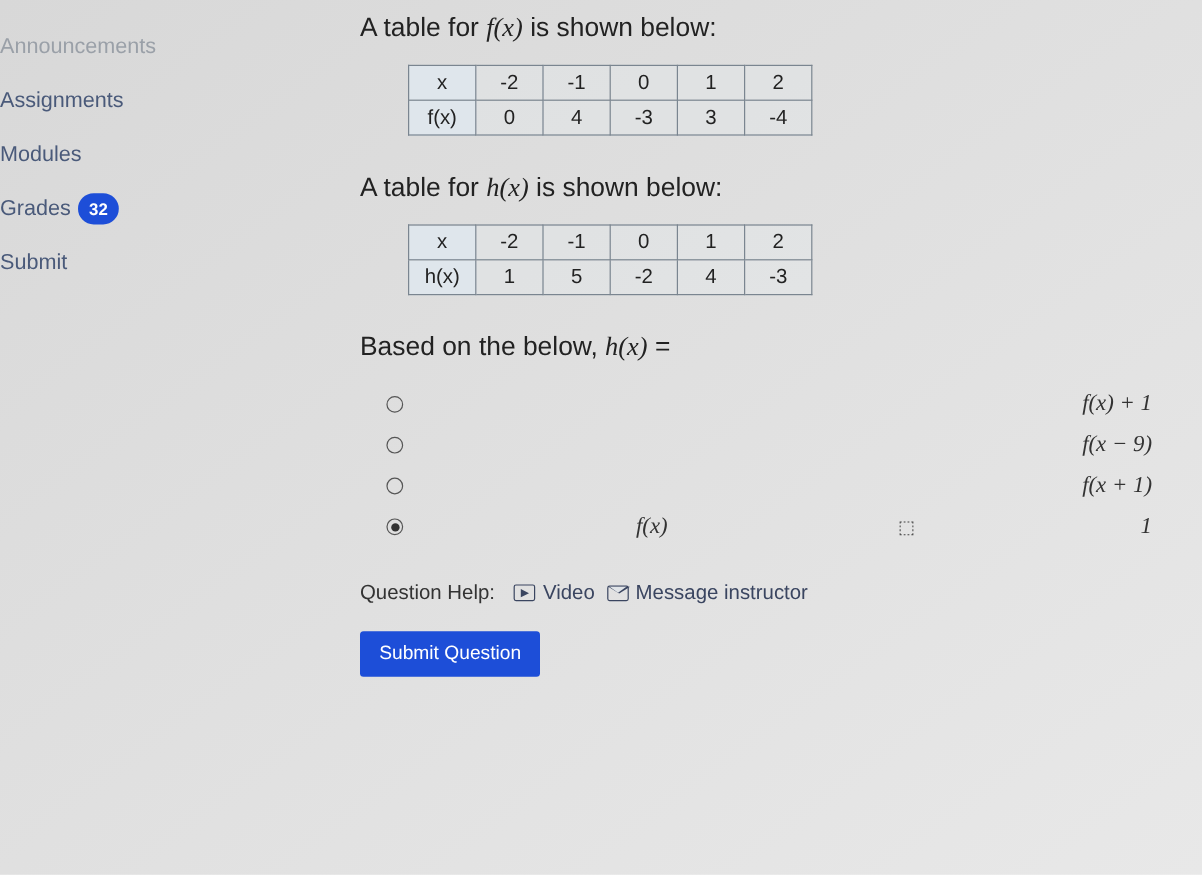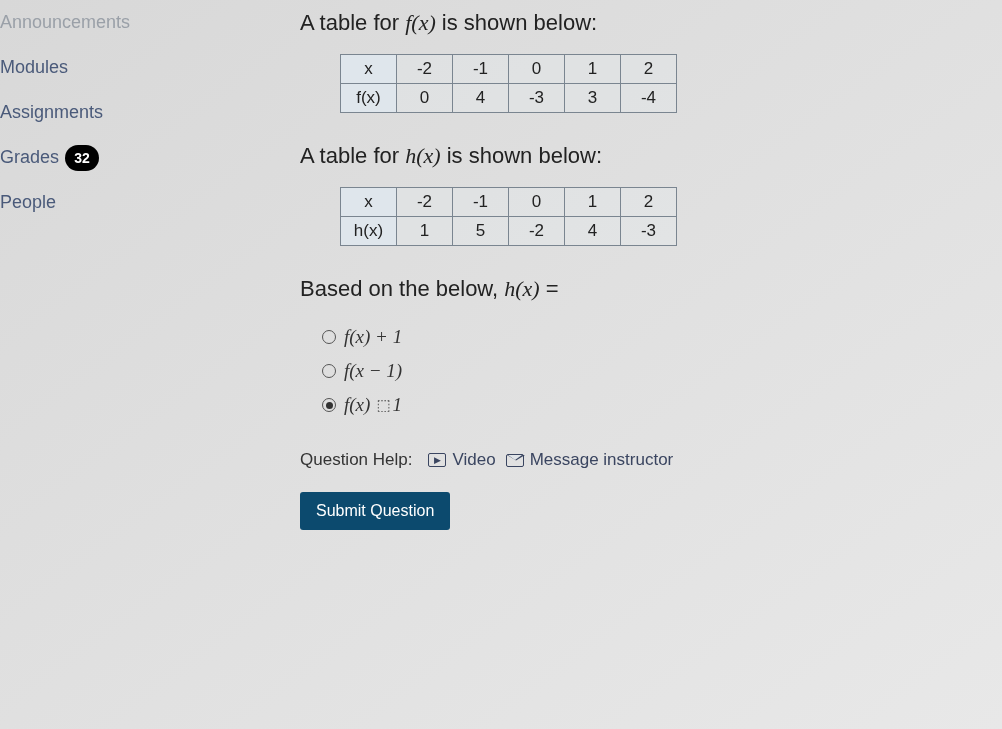--- a/index.html
+++ b/index.html
@@ -8,34 +8,34 @@
     background: linear-gradient(to bottom right, #d8d8d8, #e8e8e8);
     width: 1002px;
     height: 729px;
     overflow: hidden;
     position: relative;
     color: #222;
   }
   .sidebar {
     position: absolute;
     left: 0;
-    top: 0;
+    top: 16px;
     width: 160px;
     padding-top: 0;
   }
   .nav-item {
     padding: 12px 6px 12px 0;
     font-size: 18px;
     color: #4a5a7a;
     cursor: pointer;
   }
   .nav-item.faded { color: #9aa0a8; }
   .nav-row { display:flex; align-items:center; gap:0; }
   .badge {
-    background: #000000;
+    background: #1d4ed8;
     color: #fff;
     border-radius: 14px;
     min-width: 34px;
     height: 26px;
     display: inline-flex;
     align-items: center;
     justify-content: center;
     font-size: 14px;
     font-weight: 600;
     padding: 0 8px;
@@ -72,20 +72,21 @@
   .options { margin: 8px 0 20px 22px; }
   .opt {
     display: flex;
     align-items: center;
     gap: 8px;
     font-size: 19px;
     font-family: "Times New Roman", serif;
     color: #333;
     padding: 6px 0;
     cursor: pointer;
+    justify-content: space-between;
   }
   .radio {
     width: 14px; height: 14px;
     border: 1.5px solid #555;
     border-radius: 50%;
     display: inline-flex;
     align-items: center;
     justify-content: center;
     flex-shrink: 0;
   }
@@ -146,41 +147,41 @@
   .icon-env::after{
     content:"";
     position:absolute;
     left:1.5px; top:0;
     border-left: 7.5px solid transparent;
     border-right: 7.5px solid transparent;
     border-top: 5.5px solid #e0e4e8;
   }
   .submit-btn {
     margin-top: 22px;
-    background: #0c4a6e;
+    background: #1d4ed8;
     color: #fff;
     border: none;
     padding: 10px 16px;
     font-size: 16px;
     border-radius: 3px;
     cursor: pointer;
   }
 </style>
 </head>
 <body>
 
 <div class="sidebar">
   <div class="nav-item faded">Announcements</div>
+  <div class="nav-item">Assignments</div>
   <div class="nav-item">Modules</div>
-  <div class="nav-item">Assignments</div>
   <div class="nav-row">
     <div class="nav-item">Grades</div>
     <span class="badge">32</span>
   </div>
-  <div class="nav-item">People</div>
+  <div class="nav-item">Submit</div>
 </div>
 
 <div class="content">
 
   <div class="prompt">
     <span>A table for </span><span class="math-i">f(x)</span><span> is shown below:</span>
   </div>
 
   <table class="data">
     <tbody>
@@ -232,21 +233,25 @@
     <span>Based on the below, </span><span class="math-i">h(x)</span><span> =</span>
   </div>
 
   <div class="options">
     <div class="opt">
       <span class="radio"></span>
       <span class="math-i">f(x) + 1</span>
     </div>
     <div class="opt">
       <span class="radio"></span>
-      <span class="math-i">f(x − 1)</span>
+      <span class="math-i">f(x − 9)</span>
+    </div>
+    <div class="opt">
+      <span class="radio"></span>
+      <span class="math-i">f(x + 1)</span>
     </div>
     <div class="opt">
       <span class="radio sel"></span>
       <span class="math-i">f(x)</span>
       <span class="cursor-icon">⬚</span>
       <span class="math-i" style="margin-left:-6px;">1</span>
     </div>
   </div>
 
   <div class="help-row">

